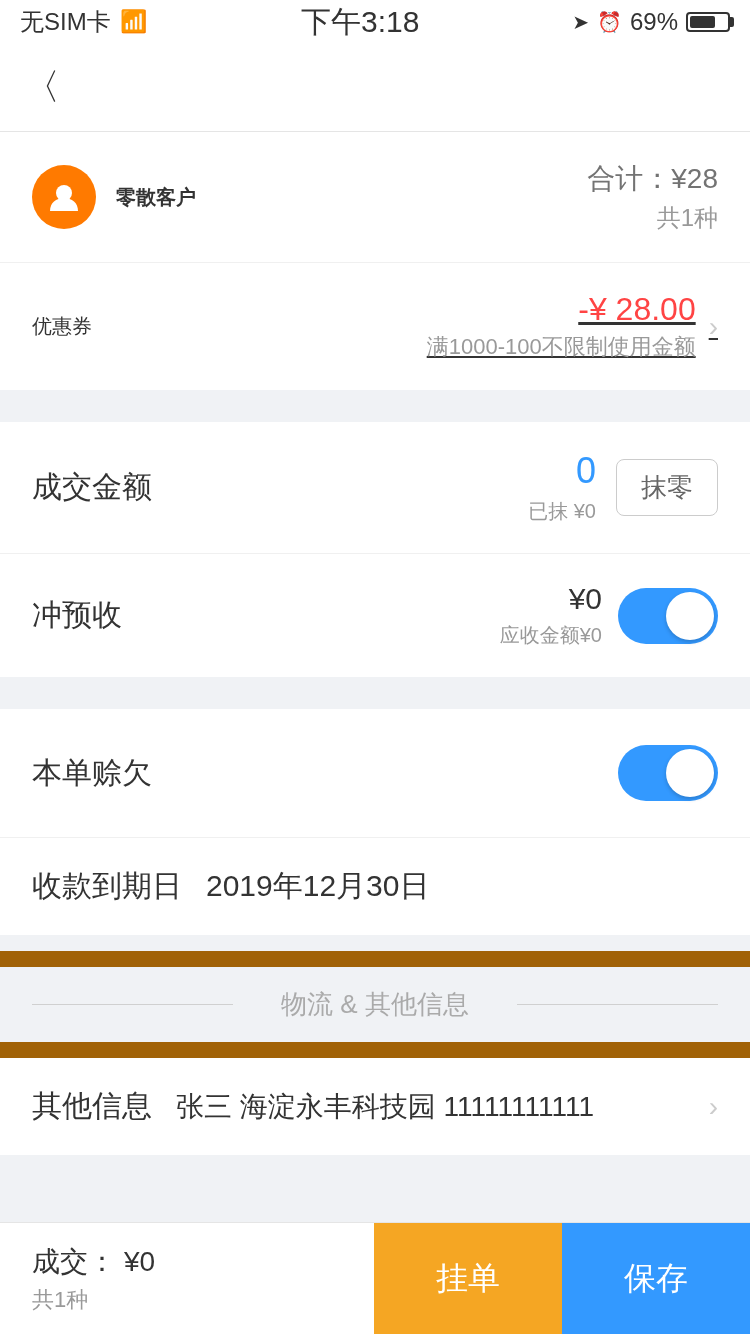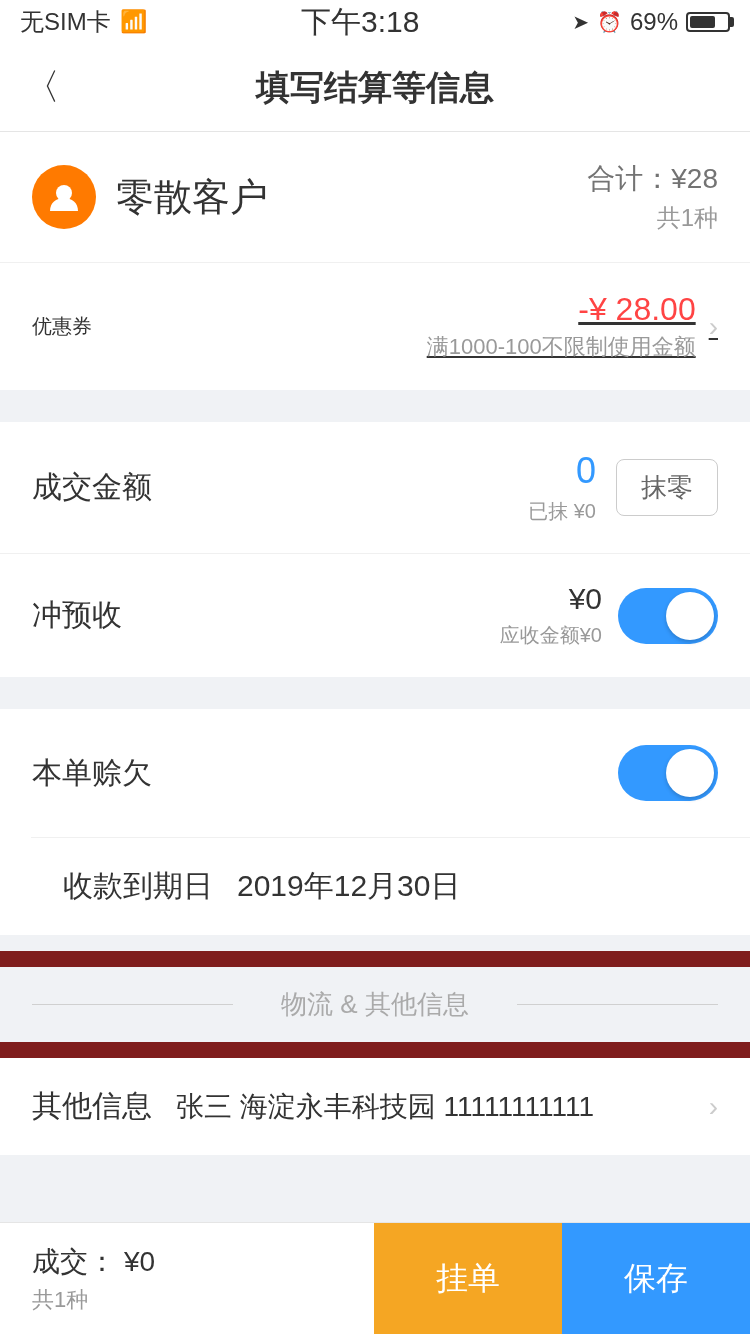--- a/index.html
+++ b/index.html
@@ -89,21 +89,21 @@
       width: 64px;
       height: 64px;
       border-radius: 50%;
       background: #ff7a00;
       display: flex;
       align-items: center;
       justify-content: center;
       font-size: 30px;
       color: #fff;
     }
-    .customer-name { font-size: 38px; color: #333; font-weight: 400; }
+    .customer-name { font-size: 20px; color: #333; font-weight: 700; }
     .customer-right { text-align: right; }
     .customer-total { font-size: 28px; color: #737373; }
     .customer-count { font-size: 24px; color: #999; margin-top: 4px; }
 
     
     .coupon-row {
       display: flex;
       align-items: center;
       justify-content: space-between;
       padding: 28px 32px;
@@ -192,21 +192,20 @@
     }
 
     
     .date-row {
       display: flex;
       align-items: center;
       padding: 28px 32px;
       background: #fff;
       gap: 24px;
       border-top: 1px solid #f0f0f0;
-      margin-left: 31px;
     }
     .date-label { font-size: 30px; color: #333; }
     .date-value { font-size: 30px; color: #333; }
 
     
     .section-header {
       background: #f0f2f5;
       padding: 20px 0;
       text-align: center;
       display: flex;
@@ -298,21 +297,20 @@
     <span style="font-size:20px;">⏰</span>
     <span>69%</span>
     <div class="battery-icon">
       <div class="battery-fill"></div>
     </div>
   </div>
 </div>
 
 <div class="nav-bar">
   <span class="nav-back">〈</span>
-  <span class="nav-title">填写结算等信息</span>
 </div>
 
 <div class="content">
 
   <div class="card">
     <div class="customer-row">
       <div class="customer-left">
         <div class="customer-avatar">
           <svg width="36" height="36" viewBox="0 0 36 36" fill="none">
             <circle cx="18" cy="14" r="8" fill="white"></circle>
@@ -382,21 +380,21 @@
         <div class="toggle-knob"></div>
       </div>
     </div>
 
     <div class="date-row">
       <span class="date-label">收款到期日</span>
       <span class="date-value">2019年12月30日</span>
     </div>
   </div>
 
-  <div style="background:#7f1d1d; padding: 16px 0;">
+  <div style="background:#a16207; padding: 16px 0;">
     <div class="section-header">
       <div class="section-header-line"></div>
       <span class="section-header-text">物流 &amp; 其他信息</span>
       <div class="section-header-line"></div>
     </div>
   </div>
 
   <div class="address-row">
     <div class="address-left">
       <span class="address-label">其他信息</span>

